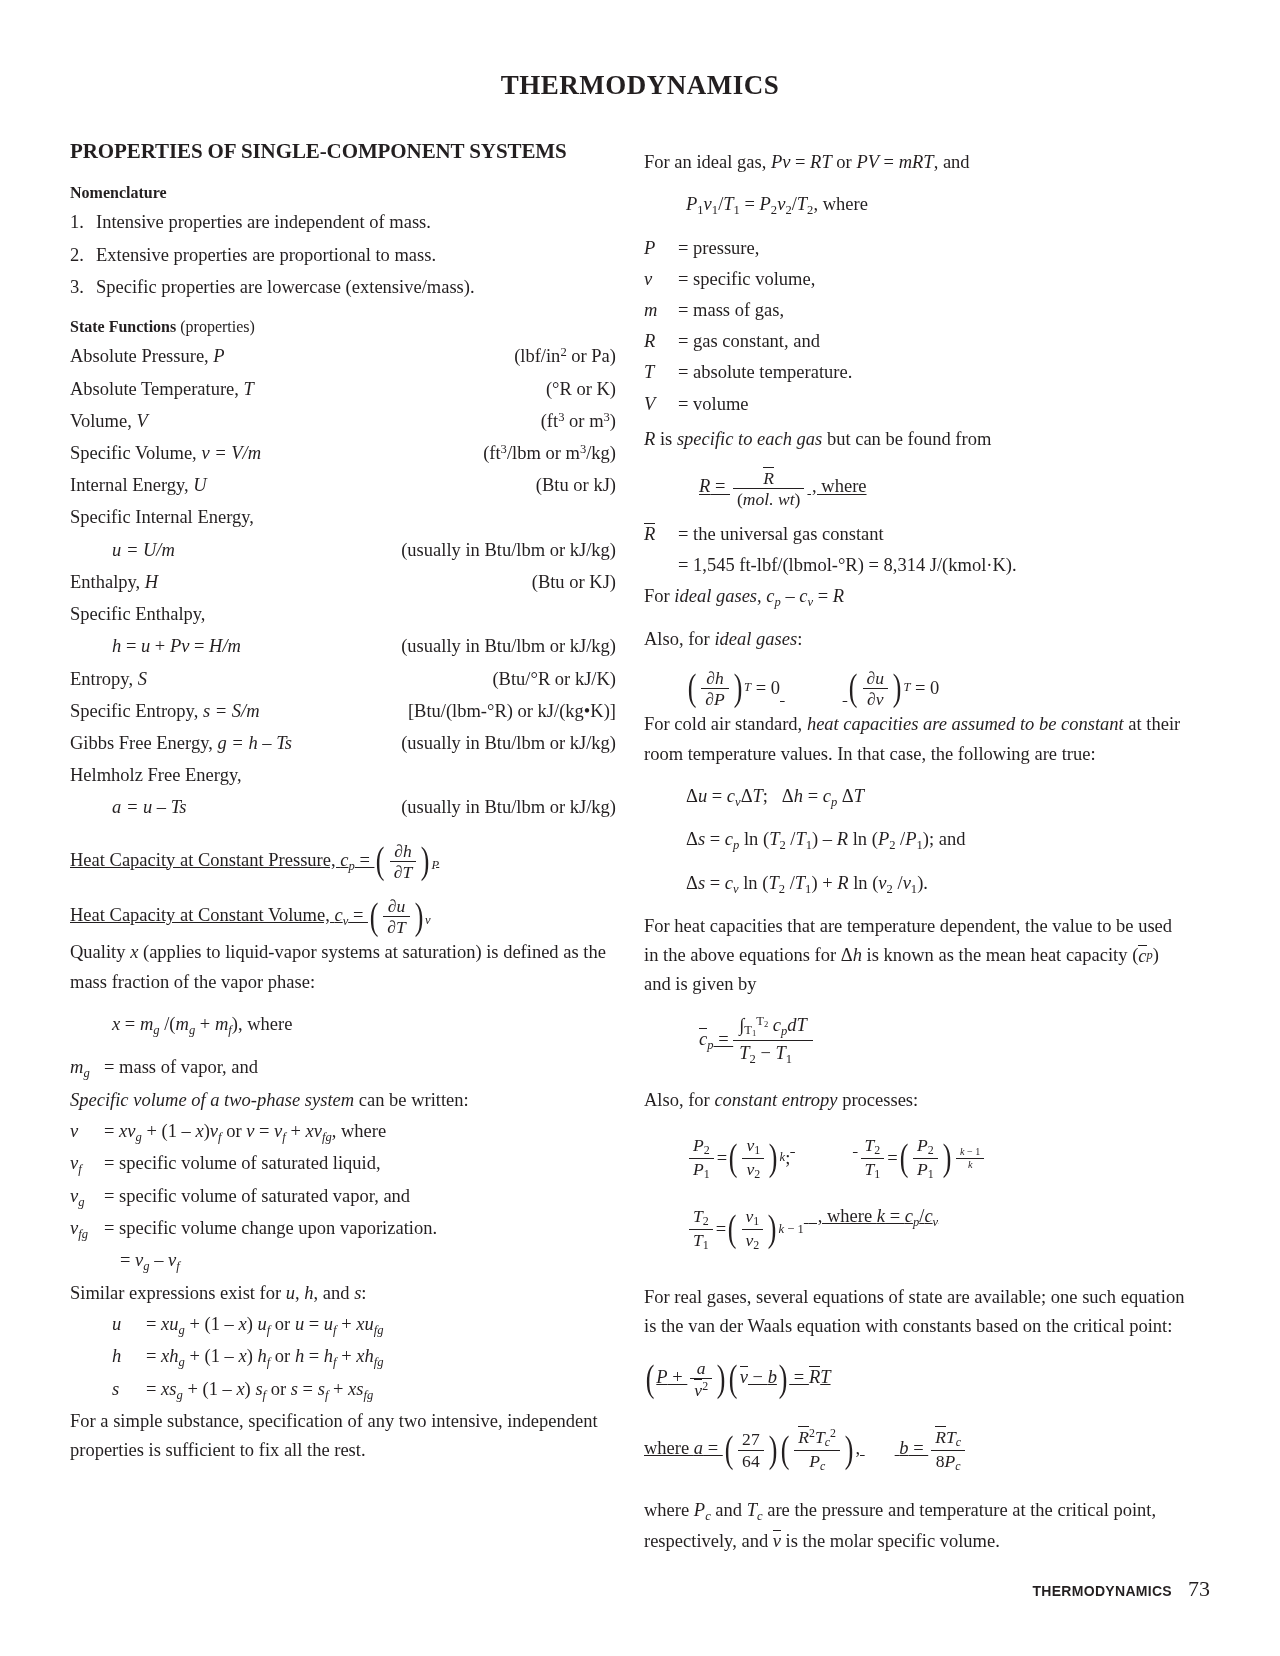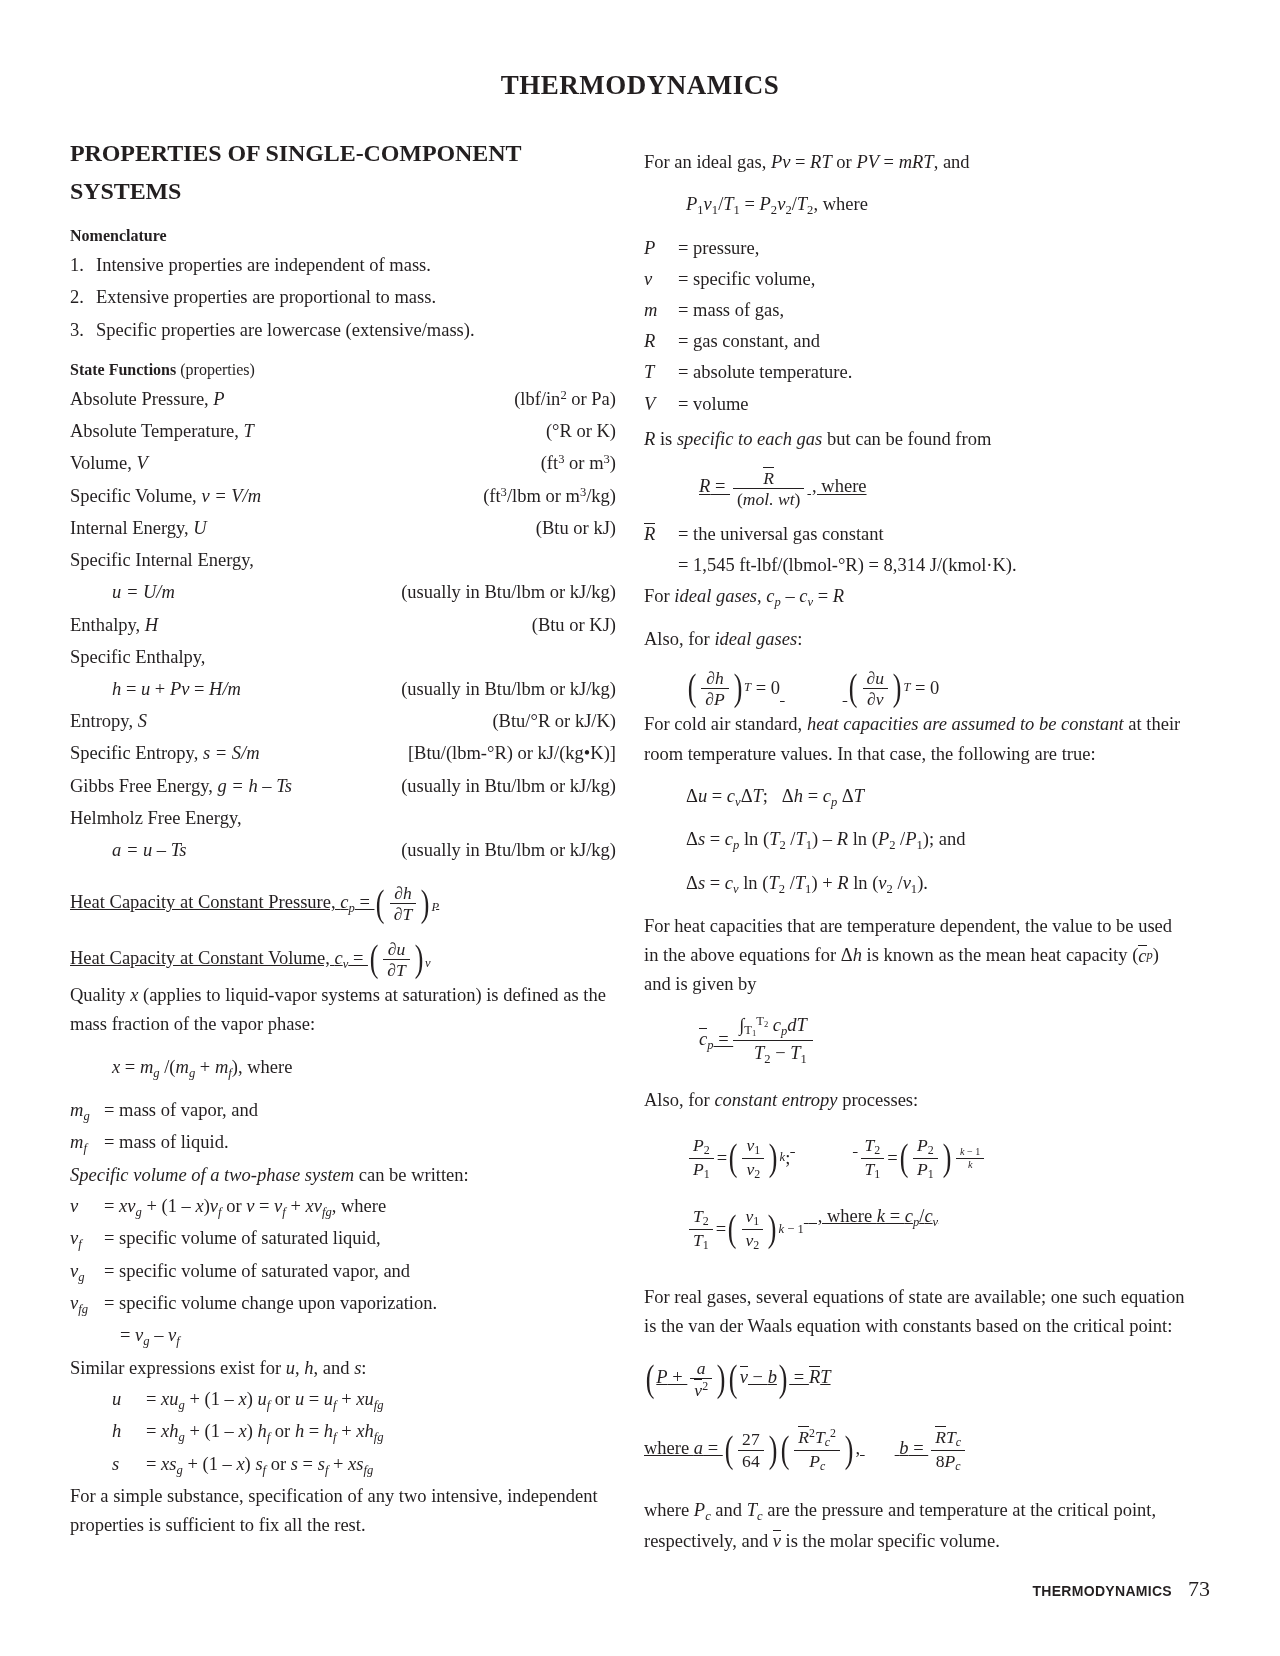--- a/index.html
+++ b/index.html
@@ -34,21 +34,21 @@
     gap: 28px;
     align-items: flex-start;
   }
   .col {
     width: 546px;
     font-size: 18.5px;
     line-height: 1.58;
   }
   .section-head {
     font-weight: bold;
-    font-size: 24px;
+    font-size: 21px;
     margin-bottom: 10px;
     letter-spacing: -0.1px;
   }
   .sub-head {
     font-weight: bold;
     font-size: 16px;
     margin: 12px 0 2px 0;
   }
   .sub-head span.norm { font-weight: normal; }
   .num-list {
@@ -130,21 +130,21 @@
   }
   .footer .fnum {
     font-family: "Liberation Serif", serif;
     font-size: 22px;
   }
   .stack-eq { display: inline-flex; align-items: center; }
   .hsp { display: inline-block; width: 58px; }
   .intfrac {
     display: inline-flex;
     flex-direction: column;
-    text-align: right;
+    text-align: left;
     vertical-align: middle;
     line-height: 1.25;
   }
   .intfrac .num { border-bottom: 1.2px solid #231f20; padding: 0 6px 1px 6px; }
   .intfrac .den { padding: 1px 6px 0 6px; }
 </style>
 </head>
 <body>
 
 <div class="page">
@@ -259,24 +259,20 @@
       </div>
 
       <p>Quality <i>x</i> (applies to liquid-vapor systems at saturation) is defined as the mass fraction of the vapor phase:</p>
 
       <div class="indent tight"><i>x</i> = <i>m<sub>g</sub></i> /(<i>m<sub>g</sub></i> + <i>m<sub>f</sub></i>), where</div>
 
       <div class="defrow">
           <span class="sym"><i>m<sub>g</sub></i></span>
           <span class="txt">= mass of vapor, and</span>
         </div>
-      <div class="defrow">
-          <span class="sym"><i>m<sub>f</sub></i></span>
-          <span class="txt">= mass of liquid.</span>
-        </div>
 
       <p><i>Specific volume of a two-phase system</i> can be written:</p>
 
       <div class="defrow">
           <span class="sym"><i>v</i></span>
           <span class="txt">= <i>xv<sub>g</sub></i> + (1 – <i>x</i>)<i>v<sub>f</sub></i> or <i>v</i> = <i>v<sub>f</sub></i> + <i>xv<sub>fg</sub></i>, where</span>
         </div>
       <div class="defrow">
           <span class="sym"><i>v<sub>f</sub></i></span>
           <span class="txt">= specific volume of saturated liquid,</span>

